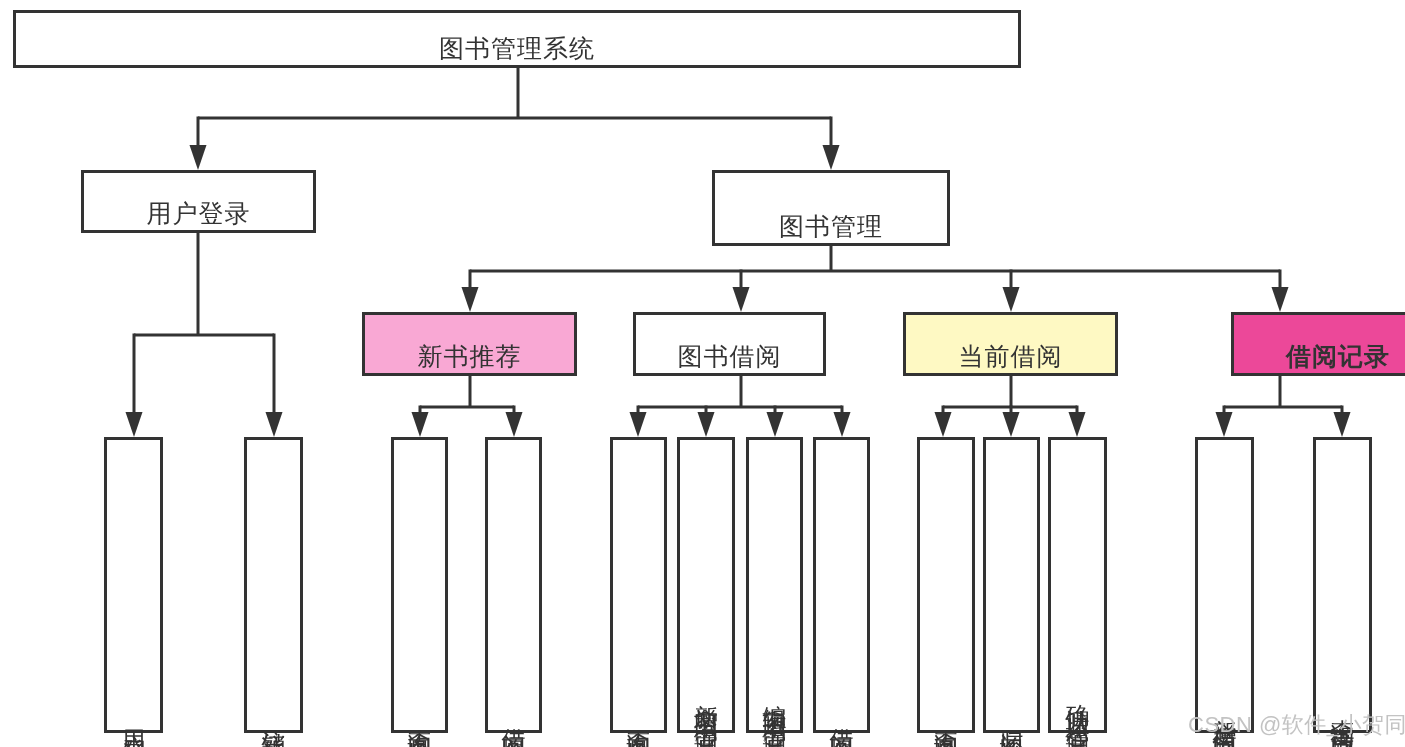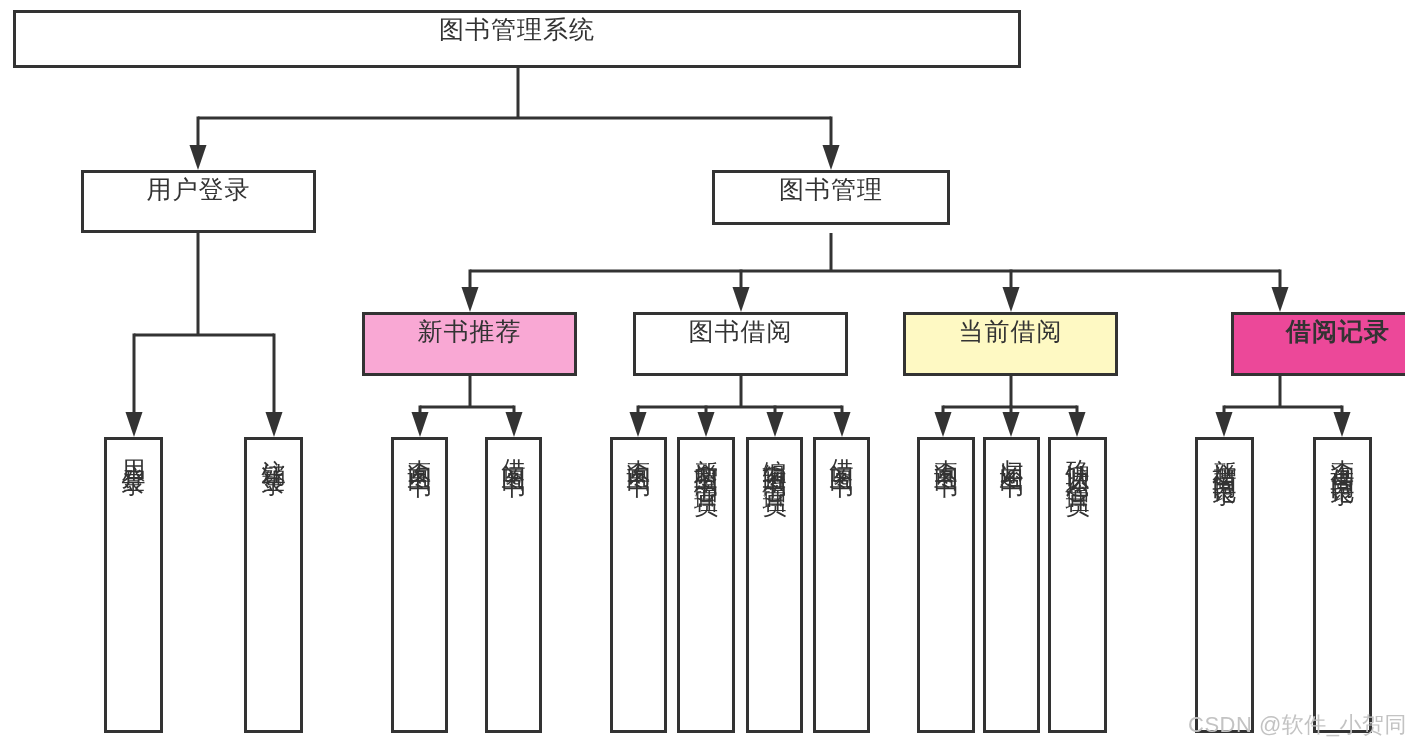--- a/index.html
+++ b/index.html
@@ -20,21 +20,21 @@
     left: 0;
     top: 0;
     z-index: 1;
   }
   .node {
     position: absolute;
     box-sizing: border-box;
     background: #ffffff;
     border: 3px solid #333333;
     display: flex;
-    align-items: flex-start;
+    align-items: flex-end;
     justify-content: center;
     z-index: 2;
     color: #333333;
   }
   .node.h .node-label {
     font-size: 25px;
     letter-spacing: 1px;
     white-space: nowrap;
   }
   .node.v .node-label {
@@ -111,27 +111,27 @@
       <line x1="1342" y1="405.5" x2="1342" y2="416" stroke="#333333" stroke-width="3"></line>
       <polygon points="1342,437 1333.5,412 1350.5,412" fill="#333333"></polygon>
     </svg>
   <div id="node-layer">
       <div class="node h" style="left: 13px; top: 10px; width: 1008px; height: 58px; border-color: rgb(51, 51, 51); background: rgb(255, 255, 255);">
         <span class="node-label" style="color: rgb(51, 51, 51);">图书管理系统</span>
       </div>
       <div class="node h" style="left: 81px; top: 170px; width: 235px; height: 63px; border-color: rgb(51, 51, 51); background: rgb(255, 255, 255);">
         <span class="node-label" style="color: rgb(51, 51, 51);">用户登录</span>
       </div>
-      <div class="node h" style="left: 712px; top: 170px; width: 238px; height: 55px; border-color: rgb(51, 51, 51); background: rgb(255, 255, 255);">
+      <div class="node h" style="left: 712px; top: 170px; width: 238px; height: 76px; border-color: rgb(51, 51, 51); background: rgb(255, 255, 255);">
         <span class="node-label" style="color: rgb(51, 51, 51);">图书管理</span>
       </div>
       <div class="node h" style="left: 362px; top: 312px; width: 215px; height: 64px; border-color: rgb(51, 51, 51); background: #f9a8d4;">
         <span class="node-label" style="color: rgb(51, 51, 51);">新书推荐</span>
       </div>
-      <div class="node h" style="left: 633px; top: 312px; width: 215px; height: 64px; border-color: rgb(51, 51, 51); background: rgb(255, 255, 255);">
+      <div class="node h" style="left: 633px; top: 312px; width: 193px; height: 64px; border-color: rgb(51, 51, 51); background: rgb(255, 255, 255);">
         <span class="node-label" style="color: rgb(51, 51, 51);">图书借阅</span>
       </div>
       <div class="node h" style="left: 903px; top: 312px; width: 215px; height: 64px; border-color: rgb(51, 51, 51); background: #fef9c3;">
         <span class="node-label" style="color: rgb(51, 51, 51);">当前借阅</span>
       </div>
       <div class="node h" style="left: 1231px; top: 312px; width: 214px; height: 64px; border-color: rgb(51, 51, 51); background: #ec4899; font-weight: bold;">
         <span class="node-label" style="color: rgb(51, 51, 51);">借阅记录</span>
       </div>
       <div class="node v" style="left: 104px; top: 437px; width: 59px; height: 296px; border-color: rgb(51, 51, 51); background: rgb(255, 255, 255);">
         <span class="node-label" style="color: rgb(51, 51, 51);">用户登录</span>

